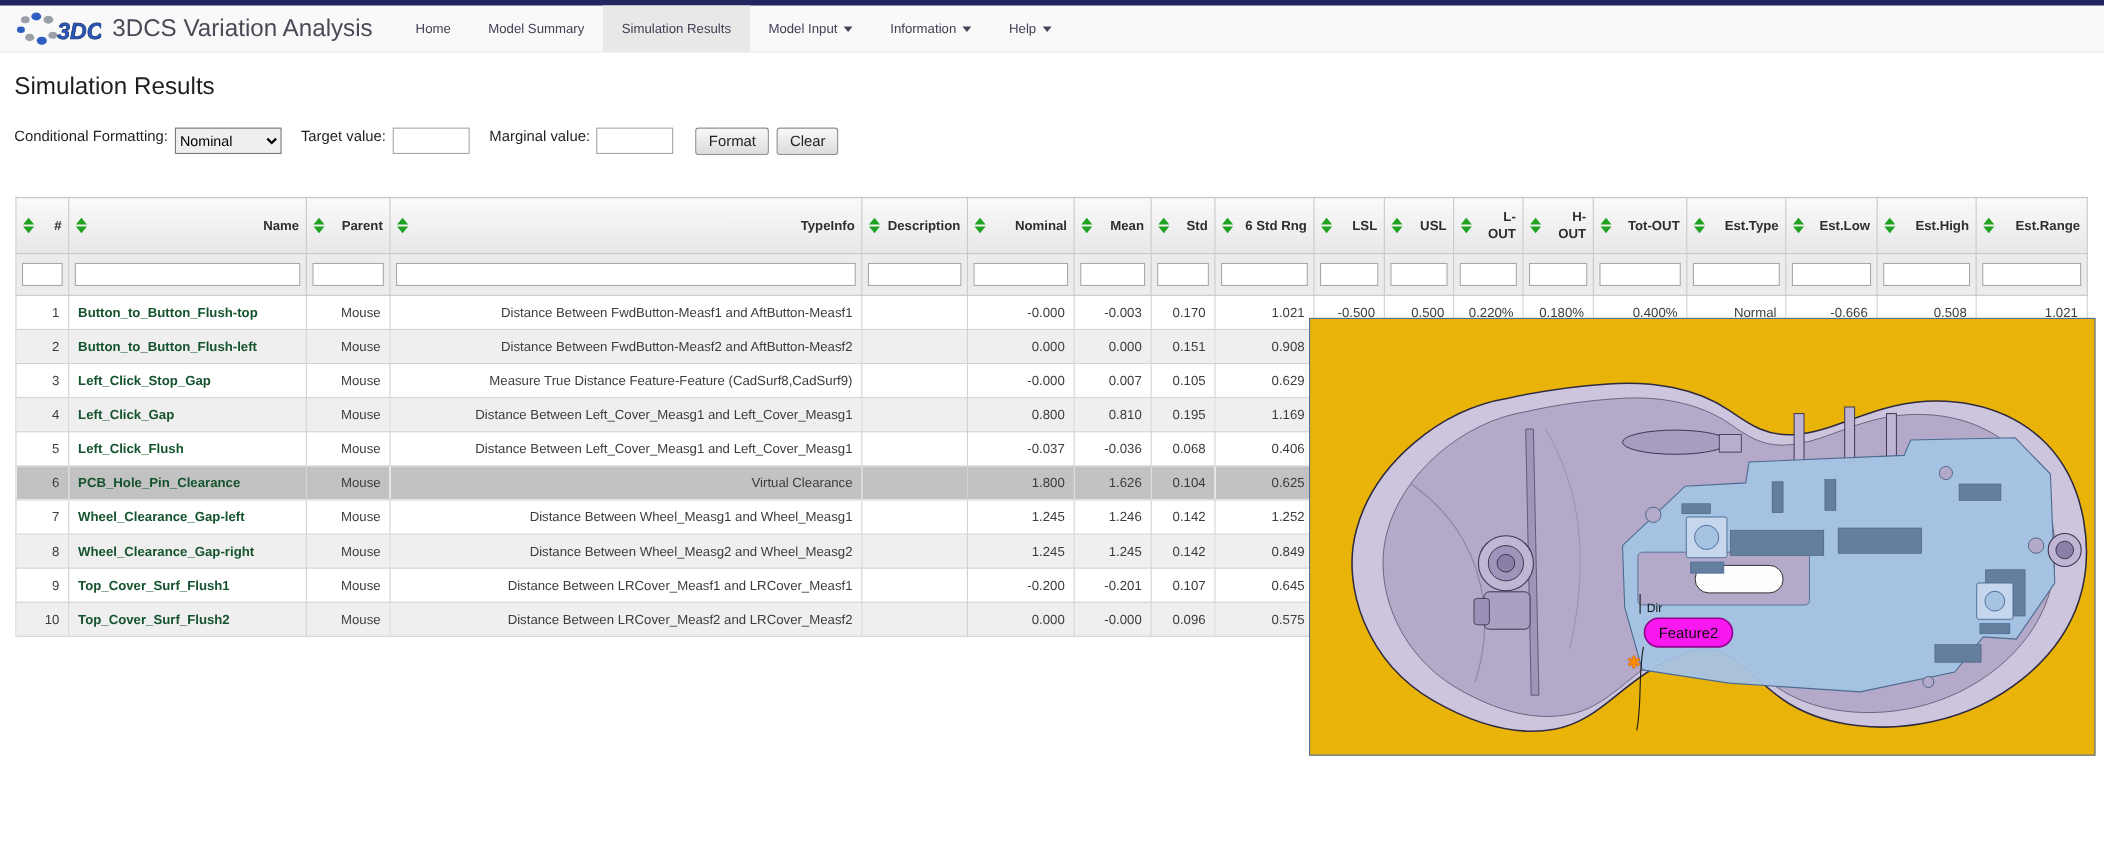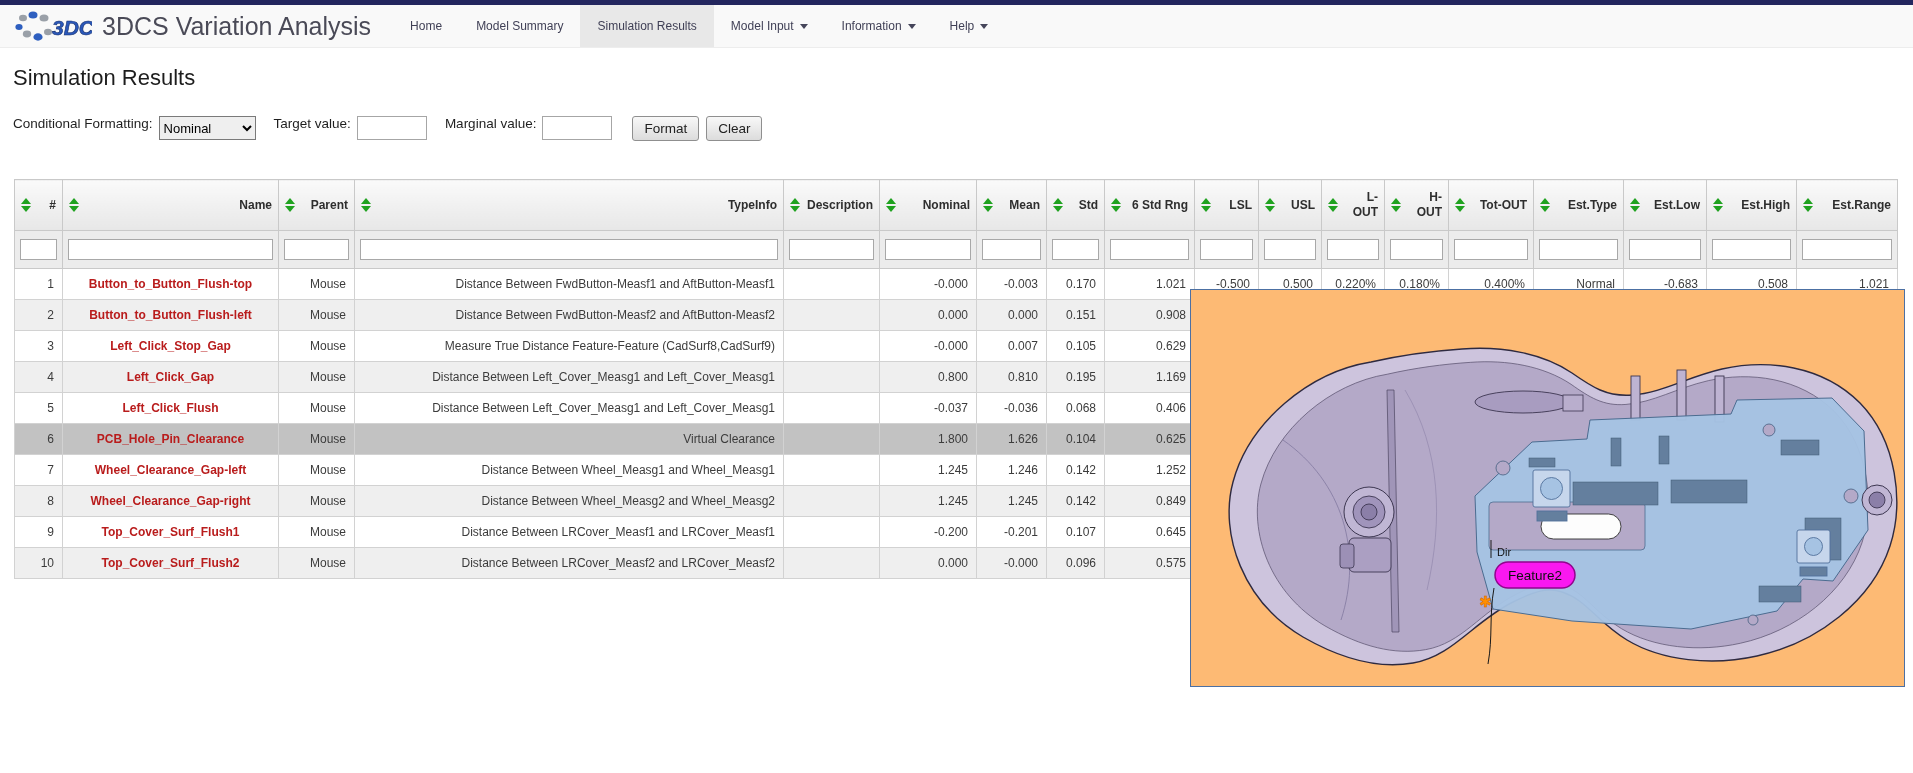--- a/index.html
+++ b/index.html
@@ -3,21 +3,21 @@
 <meta charset="utf-8">
 <style>
   html,body{margin:0;padding:0}
   body{width:1913px;height:773px;position:relative;overflow:hidden;background:#fff;
        font-family:"Liberation Sans",sans-serif;color:#333}
 
   
   .navbar{height:42px;background:#f9f9f9;border-top:5px solid #23265e;border-bottom:1px solid #ededed;
           display:flex;align-items:stretch}
   .brand{display:flex;align-items:center;padding-left:14px;gap:10px}
-  .brand-text{font-size:25px;color:#4a4a57}
+  .brand-text{font-size:22px;color:#4a4a57}
   .nav-items{display:flex;margin-left:22px}
   .nav-item{display:flex;align-items:center;padding:0 17px;font-size:12px;color:#3f3f55;cursor:pointer;white-space:nowrap}
   .nav-item.active{background:#e8e8e8}
   .caret{width:0;height:0;border-left:4px solid transparent;border-right:4px solid transparent;
          border-top:5px solid #45455a;display:inline-block;margin-left:6px}
 
   
   h1{margin:17px 0 0 13px;font-size:22px;font-weight:400;color:#1d1d1d}
   .controls{display:flex;align-items:flex-start;margin:25px 0 0 13px;font-size:13.5px;color:#1f1f1f}
   .controls label{margin-right:6px}
@@ -39,27 +39,27 @@
   .sort{display:inline-flex;flex-direction:column;gap:2px;flex:none}
   .sort i{width:0;height:0;border-left:5px solid transparent;border-right:5px solid transparent;display:block}
   .sort .up{border-bottom:6px solid #1fa21f}
   .sort .dn{border-top:6px solid #1fa21f}
   tr.filter th{background:#ececec;border:1px solid #c9c9c9;padding:6px 5px;height:25px}
   tr.filter input{width:100%;height:21px;border:1px solid #a8a8a8;box-sizing:border-box;padding:1px 3px}
   tbody td{border:1px solid #d2d2d2;height:30px;padding:0 8px;overflow:hidden;white-space:nowrap}
   tbody tr:nth-child(odd){background:#ffffff}
   tbody tr:nth-child(even){background:#efefef}
   tbody tr.selected{background:#c2c2c2}
-  td.a-name{font-weight:bold;color:#b91c1c;text-align:center}
+  td.a-name{font-weight:bold;color:#14532d;text-align:left}
   td.a-center{text-align:right}
   td.a-right{text-align:right}
   td.a-left{text-align:left}
 
   
-  .viewer{position:absolute;left:1190px;top:289px;width:713px;height:396px;background:#fdba74;
+  .viewer{position:absolute;left:1190px;top:289px;width:713px;height:396px;background:#eab308;
           border:1px solid #4c70a3;z-index:5;cursor:grab}
 </style>
 </head>
 <body>
 
 <div class="navbar">
   <div class="brand">
     <svg width="78" height="32" viewBox="0 0 78 32">
       <g>
         <ellipse cx="9" cy="8" rx="4" ry="3.2" fill="#9aa0a8"></ellipse>
@@ -331,21 +331,21 @@
         <td class="a-right">-0.000</td>
         <td class="a-right">-0.003</td>
         <td class="a-right">0.170</td>
         <td class="a-right">1.021</td>
         <td class="a-right">-0.500</td>
         <td class="a-right">0.500</td>
         <td class="a-right">0.220%</td>
         <td class="a-right">0.180%</td>
         <td class="a-right">0.400%</td>
         <td class="a-right">Normal</td>
-        <td class="a-right">-0.683</td>
+        <td class="a-right">-0.666</td>
         <td class="a-right">0.508</td>
         <td class="a-right">1.021</td>
       </tr>
       <tr>
         <td class="a-right">2</td>
         <td class="a-name">Button_to_Button_Flush-left</td>
         <td class="a-center">Mouse</td>
         <td class="a-right">Distance Between FwdButton-Measf2 and AftButton-Measf2</td>
         <td class="a-left"></td>
         <td class="a-right">0.000</td>

